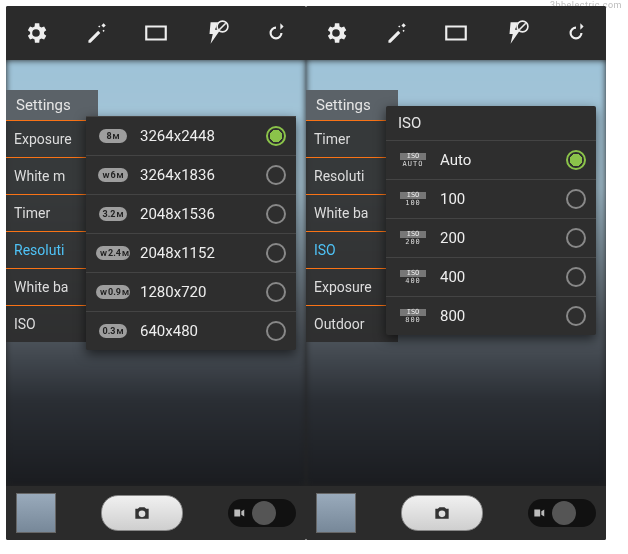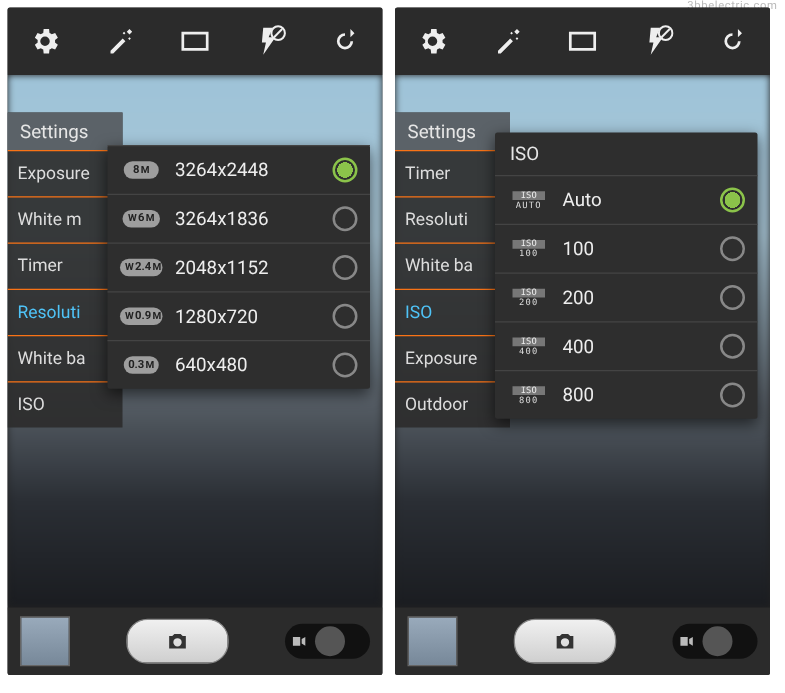--- a/index.html
+++ b/index.html
@@ -6,21 +6,21 @@
     margin: 0;
     font-family: Roboto, "Helvetica Neue", sans-serif;
     background: #fff;
     width: 628px;
     height: 554px;
     overflow: hidden;
     position: relative;
   }
   .container {
     display: flex;
-    gap: 10px;
+    gap: 0;
     padding: 6px;
   }
   .phone {
     width: 300px;
     height: 534px;
     background: #222;
     position: relative;
     overflow: hidden;
     border-radius: 2px;
   }
@@ -252,20 +252,27 @@
           </div>
           <div class="popup-row">
             <span class="badge">
               <span class="mp wide">6</span>
             </span>
             <span class="label">3264x1836</span>
             <span class="radio"></span>
           </div>
           <div class="popup-row">
             <span class="badge">
+              <span class="mp">3.2</span>
+            </span>
+            <span class="label">2048x1536</span>
+            <span class="radio"></span>
+          </div>
+          <div class="popup-row">
+            <span class="badge">
               <span class="mp wide">2.4</span>
             </span>
             <span class="label">2048x1152</span>
             <span class="radio"></span>
           </div>
           <div class="popup-row">
             <span class="badge">
               <span class="mp wide">0.9</span>
             </span>
             <span class="label">1280x720</span>

